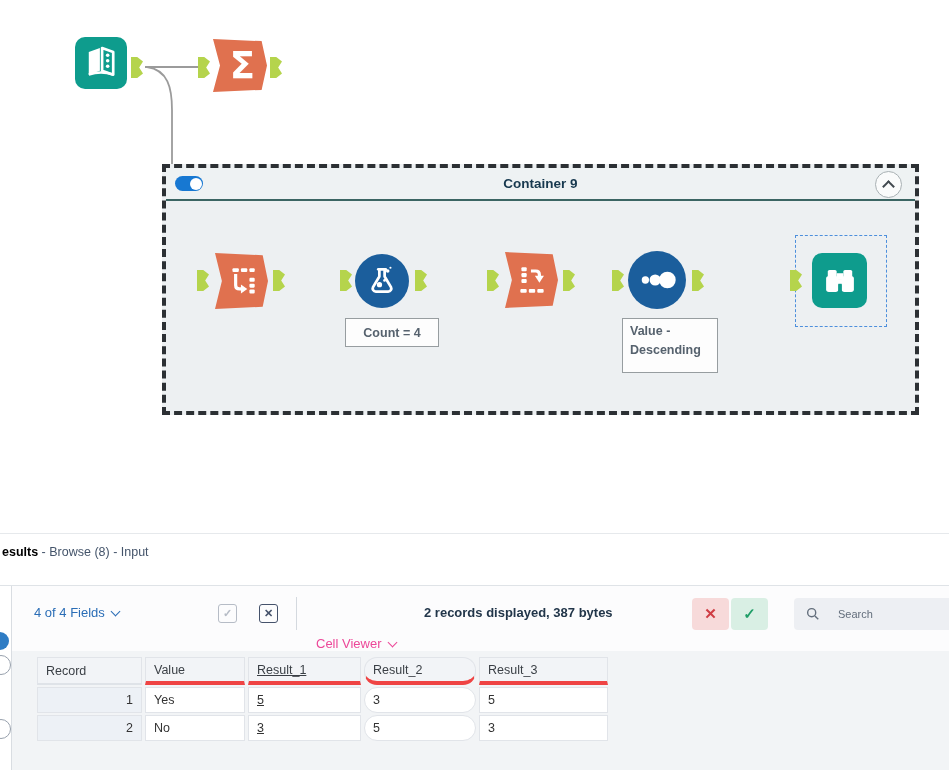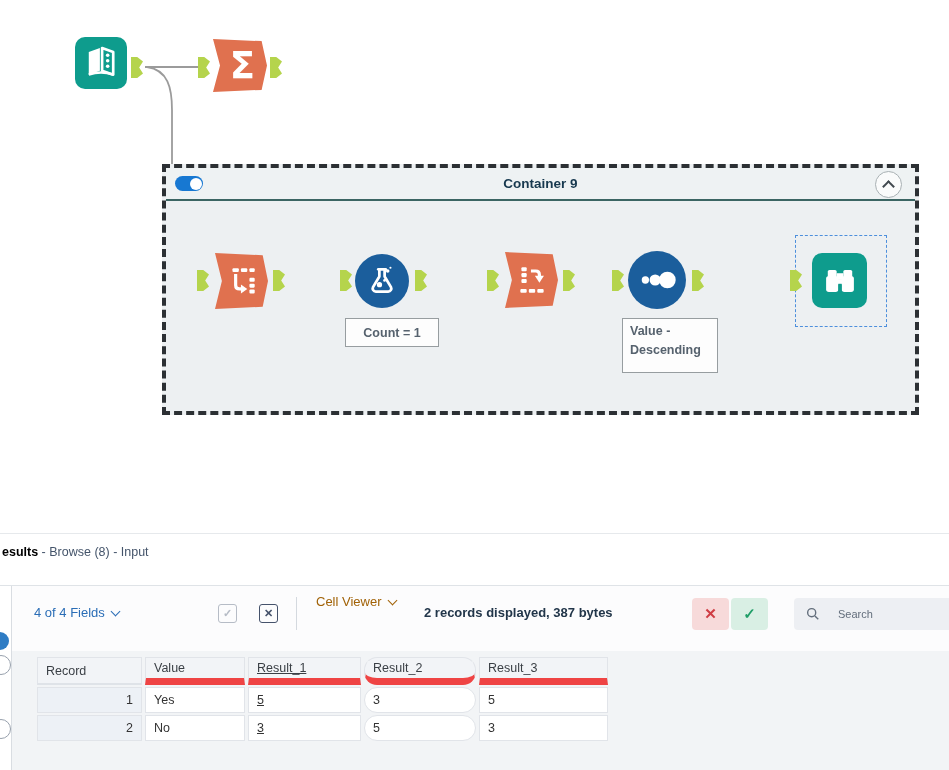--- a/index.html
+++ b/index.html
@@ -82,21 +82,21 @@
   #searchbox input{border:none;background:transparent;outline:none;font-size:11px;
                    color:#000000;margin-left:16px;width:100px;font-family:"Liberation Sans",sans-serif;}
   #searchbox input::placeholder{color:#636e7c;}
 
   
   #grid{position:absolute;left:11px;top:657px;}
   .grow{display:flex;padding-left:26px;}
   .gcell{box-sizing:border-box;border:1px solid #e1e4e9;margin-right:3px;height:26px;
          font-size:12.5px;display:flex;align-items:center;padding:0 8px;background:#fff;}
   .ghead .gcell{background:#f2f4f7;color:#3a3f45;border-bottom:2px solid #dfe3e8;height:28px;}
-  .ghead .gcell.greenline{border-bottom:7px solid #ef4444;}
+  .ghead .gcell.greenline{border-bottom:4px solid #ef4444;}
   .gdata{margin-top:2px;}
   .gcell.reccol{background:#edf1f6;justify-content:flex-end;}
   .c0{width:105px;} .c1{width:100px;} .c2{width:113px;text-decoration:underline;} .c3{width:112px;border-radius:13px;} .c4{width:129px;}
 </style>
 </head>
 <body>
 
 <div id="app">
 
   <svg id="wires" width="949" height="533">
@@ -160,21 +160,21 @@
       <rect x="13.2" y="5.6" width="9.6" height="2.6" rx="1.3" fill="#fff"></rect>
       <path d="M15.5 8 v5.8 L9.5 23.8 a2.9 2.9 0 0 0 2.6 4.2 h11.8 a2.9 2.9 0 0 0 2.6 -4.2 L20.5 13.8 V8" fill="none" stroke="#fff" stroke-width="2.6" stroke-linecap="round" stroke-linejoin="round"></path>
       <circle cx="15.6" cy="21.5" r="2.5" fill="#fff"></circle>
       <circle cx="20.4" cy="17.5" r="1.3" fill="#fff"></circle>
       <circle cx="23.4" cy="8.6" r="1.7" fill="#fff"></circle>
       <circle cx="26" cy="5.4" r="1" fill="#fff"></circle>
     </svg>
   </div>
   <div class="anchor" style="left:340px;top:270px;"></div>
   <div class="anchor" style="left:415px;top:270px;"></div>
-  <div class="annotation center" style="left:345px;top:318px;width:92px;height:27px;">Count = 1</div>
+  <div class="annotation center" style="left:345px;top:318px;width:92px;height:27px;">Count = 4</div>
 
   <div class="tool banner orangebg" style="left:505px;top:252px;width:53px;height:56px;">
     <svg width="36" height="36" viewBox="0 0 34 34">
       <g fill="#fff">
         <rect x="7" y="5" width="5" height="3.8" rx="1"></rect>
         <rect x="7" y="10.5" width="5" height="3.8" rx="1"></rect>
         <rect x="7" y="16" width="5" height="3.8" rx="1"></rect>
         <rect x="6" y="25.5" width="6" height="3.6" rx="1"></rect>
         <rect x="14" y="25.5" width="6" height="3.6" rx="1"></rect>
         <rect x="22" y="25.5" width="6" height="3.6" rx="1"></rect>
@@ -226,21 +226,21 @@
       <div class="rail-dot ring2"></div>
     </div>
   </div>
 
   <div class="tb-text" style="left:34px;top:605px;color:#2a6db6;"><span>4 of 4 Fields</span><span class="chev"></span></div>
 
   <div class="mini-box dim" style="left:218px;">✓</div>
   <div class="mini-box dark" style="left:259px;">✕</div>
   <div class="vsep"></div>
 
-  <div class="tb-text" style="left:316px;top:594px;color:#a16207;"><span>Cell Viewer</span><span class="chev"></span></div>
+  <div class="tb-text" style="left:316px;top:636px;color:#ec4899;"><span>Cell Viewer</span><span class="chev"></span></div>
 
   <div class="tb-text" style="left:424px;top:605px;color:#22364a;font-weight:600;">2 records displayed, 387 bytes</div>
 
   <div class="action-btn red">✕</div>
   <div class="action-btn green">✓</div>
 
   <div id="searchbox">
     <svg width="14" height="14" viewBox="0 0 16 16">
       <circle cx="6.5" cy="6.5" r="4.6" fill="none" stroke="#636e7c" stroke-width="1.6"></circle>
       <line x1="10.2" y1="10.2" x2="14" y2="14" stroke="#636e7c" stroke-width="1.6"></line>

